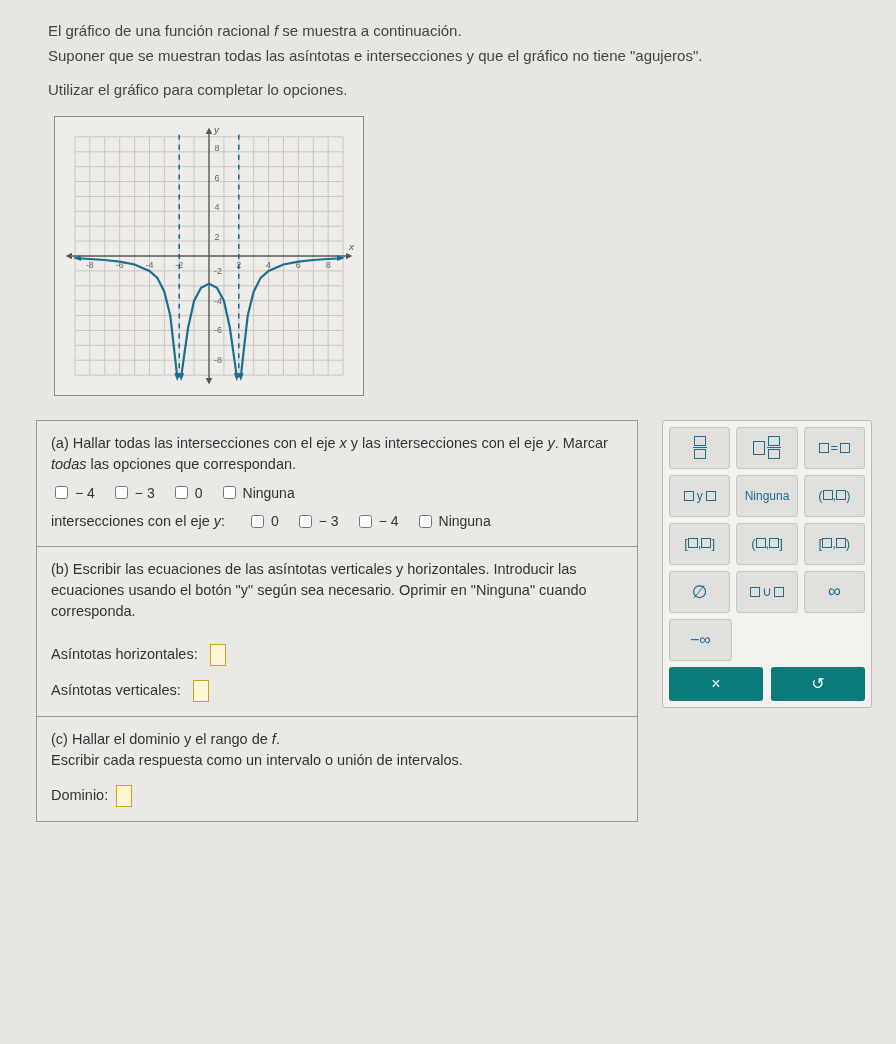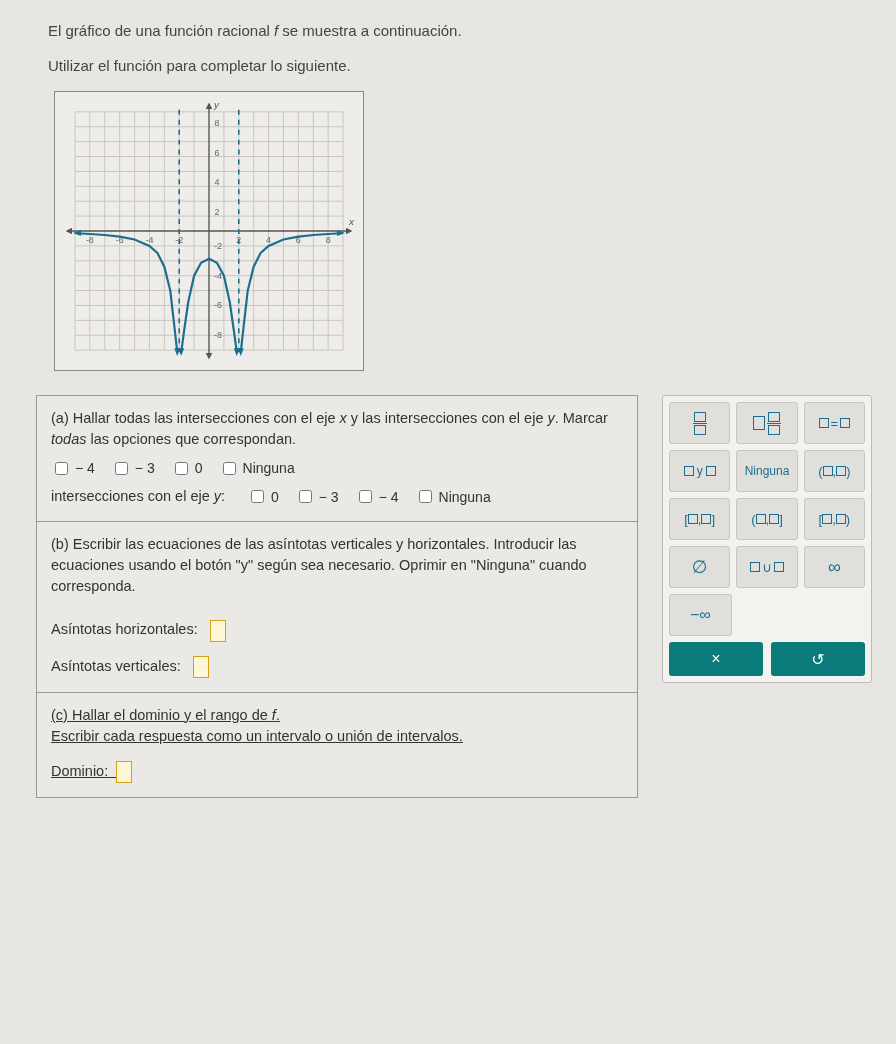--- a/index.html
+++ b/index.html
@@ -10,21 +10,21 @@
     font-family: Arial, Helvetica, sans-serif;
     color: #333;
     width: 896px;
   }
   .intro { font-size: 15px; line-height: 1.5; margin-bottom: 14px; color:#444;margin-left:24px; }
   .intro .l1 { margin-bottom:2px;}
   .graph-wrap { margin: 6px 0 20px 30px; }
   .main-row { display:flex; gap:24px; align-items:flex-start;padding-left:12px; }
   .qbox { flex:1; border:1px solid #999; background:#ebe9e6; }
   .qcell { border-bottom:1px solid #999; padding:12px 14px 14px 14px; font-size:14.5px; line-height:1.45; color:#333;}
-  .qcell:last-child { border-bottom:none;text-decoration:underline;}
+  .qcell:last-child { border-bottom:none;}
   .partlabel { font-weight:normal;}
   .it { font-style: italic; }
   .inter-row { display:flex; align-items:center; gap:6px; margin-top:8px; }
   .inter-row .label { flex:0 0 190px; }
   .opt { display:inline-flex; align-items:center; gap:4px; margin-right:10px; font-size:14px; white-space:nowrap;}
   .opt input { width:13px; height:13px; accent-color:#0a7a7a; }
   .ansslot {
     display:inline-block; width:16px; height:22px;
     border:1px solid #d4a017; background:#fff6d5; vertical-align:middle;
   }
@@ -55,21 +55,22 @@
   .mixed .whole{border:1px solid #1a6e8e;width:12px;height:14px;}
   .pairbox{border:1px solid #1a6e8e;width:10px;height:10px;display:inline-block;}
 </style>
 </head>
 <body>
 
 <div class="intro">
   <div class="l1">
     <span>El gráfico de una función racional </span><span class="it">f</span><span> se muestra a continuación.</span>
   </div>
-  <div style="margin-top:12px;">Utilizar el función para completar lo siguiente.</div>
+  <div>Suponer que se muestran todas las asíntotas e intersecciones y que el gráfico no tiene "agujeros".</div>
+  <div style="margin-top:12px;">Utilizar el gráfico para completar lo opciones.</div>
 </div>
 
 <div class="graph-wrap">
 <svg width="310" height="280" viewBox="0 0 310 280" style="border:1px solid #888;background:#efedea;">
   <defs>
     <marker id="ar" viewBox="0 0 10 10" refX="5" refY="5" markerWidth="5" markerHeight="5" orient="auto-start-reverse">
       <path d="M0,0 L10,5 L0,10 z" fill="#1a6e8e"></path>
     </marker>
     <marker id="arh" viewBox="0 0 10 10" refX="5" refY="5" markerWidth="5" markerHeight="5" orient="auto-start-reverse">
       <path d="M0,0 L10,5 L0,10 z" fill="#555"></path>

